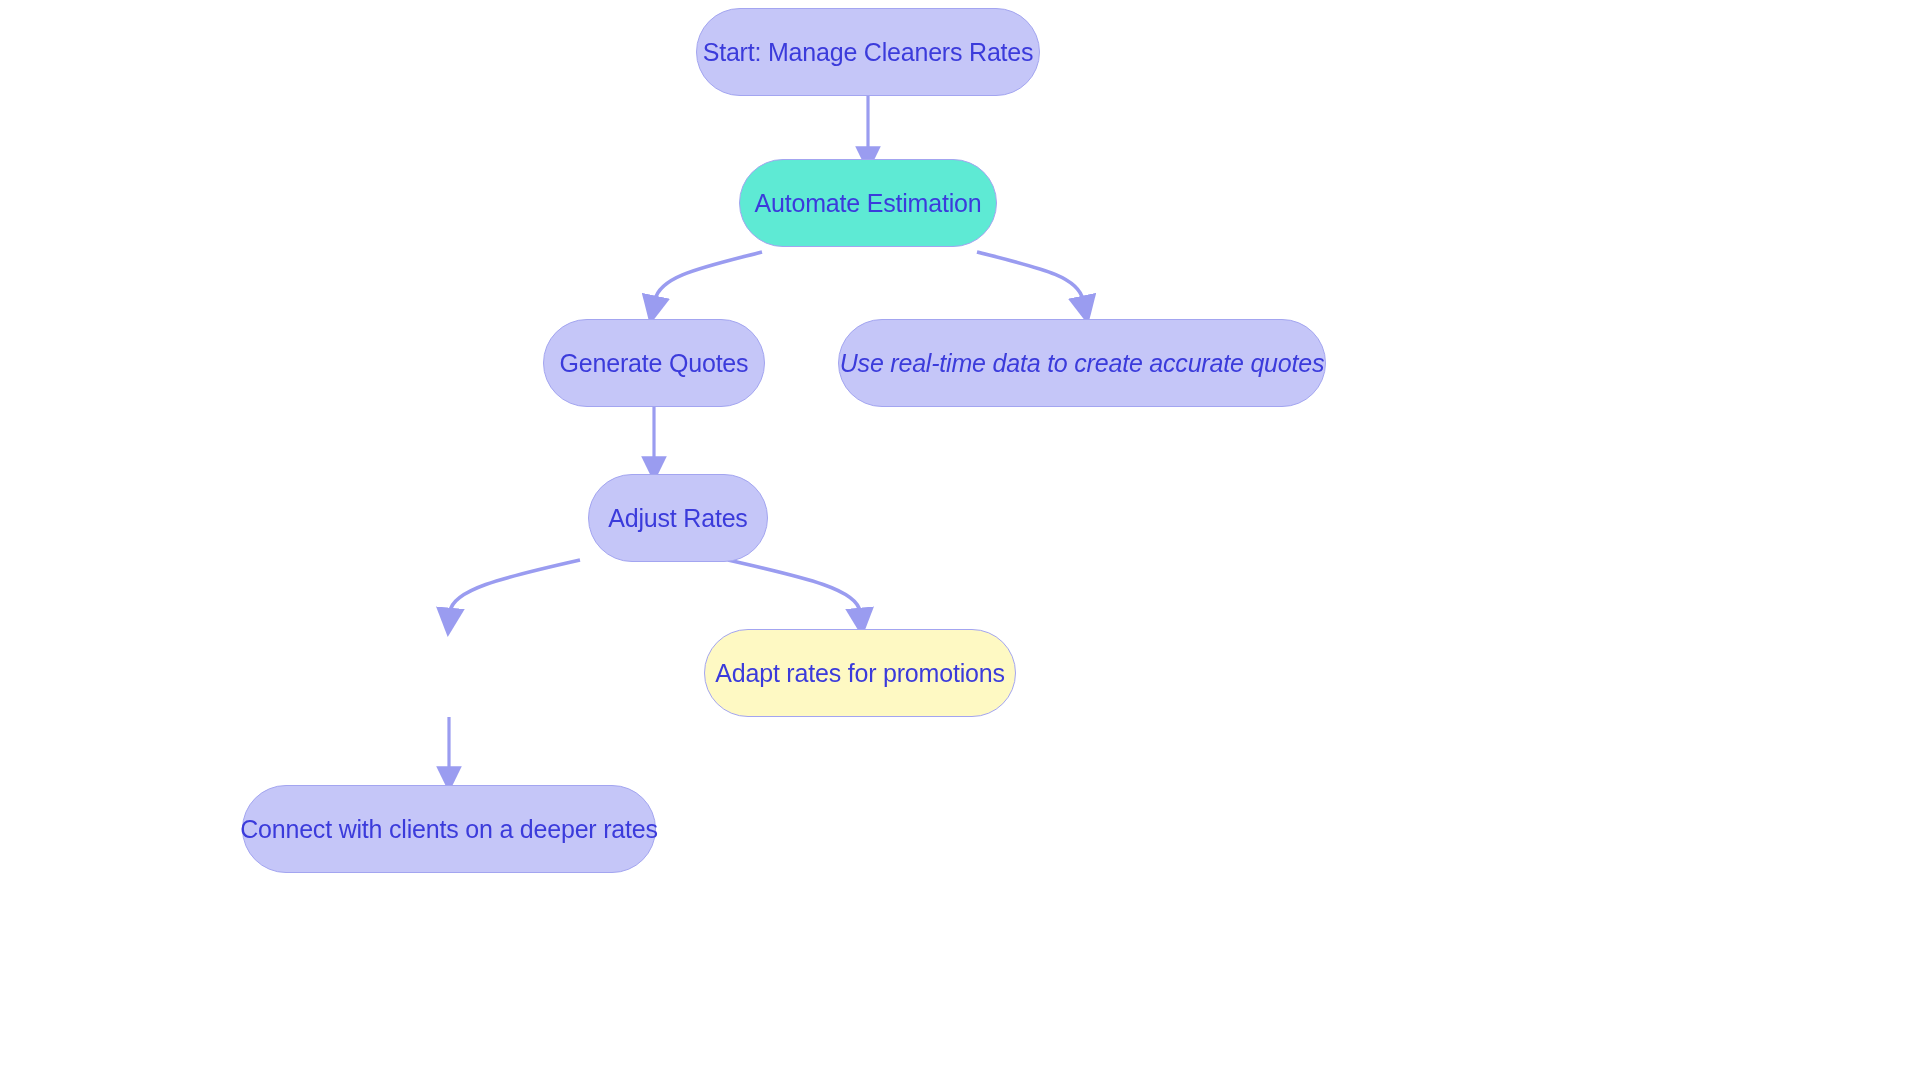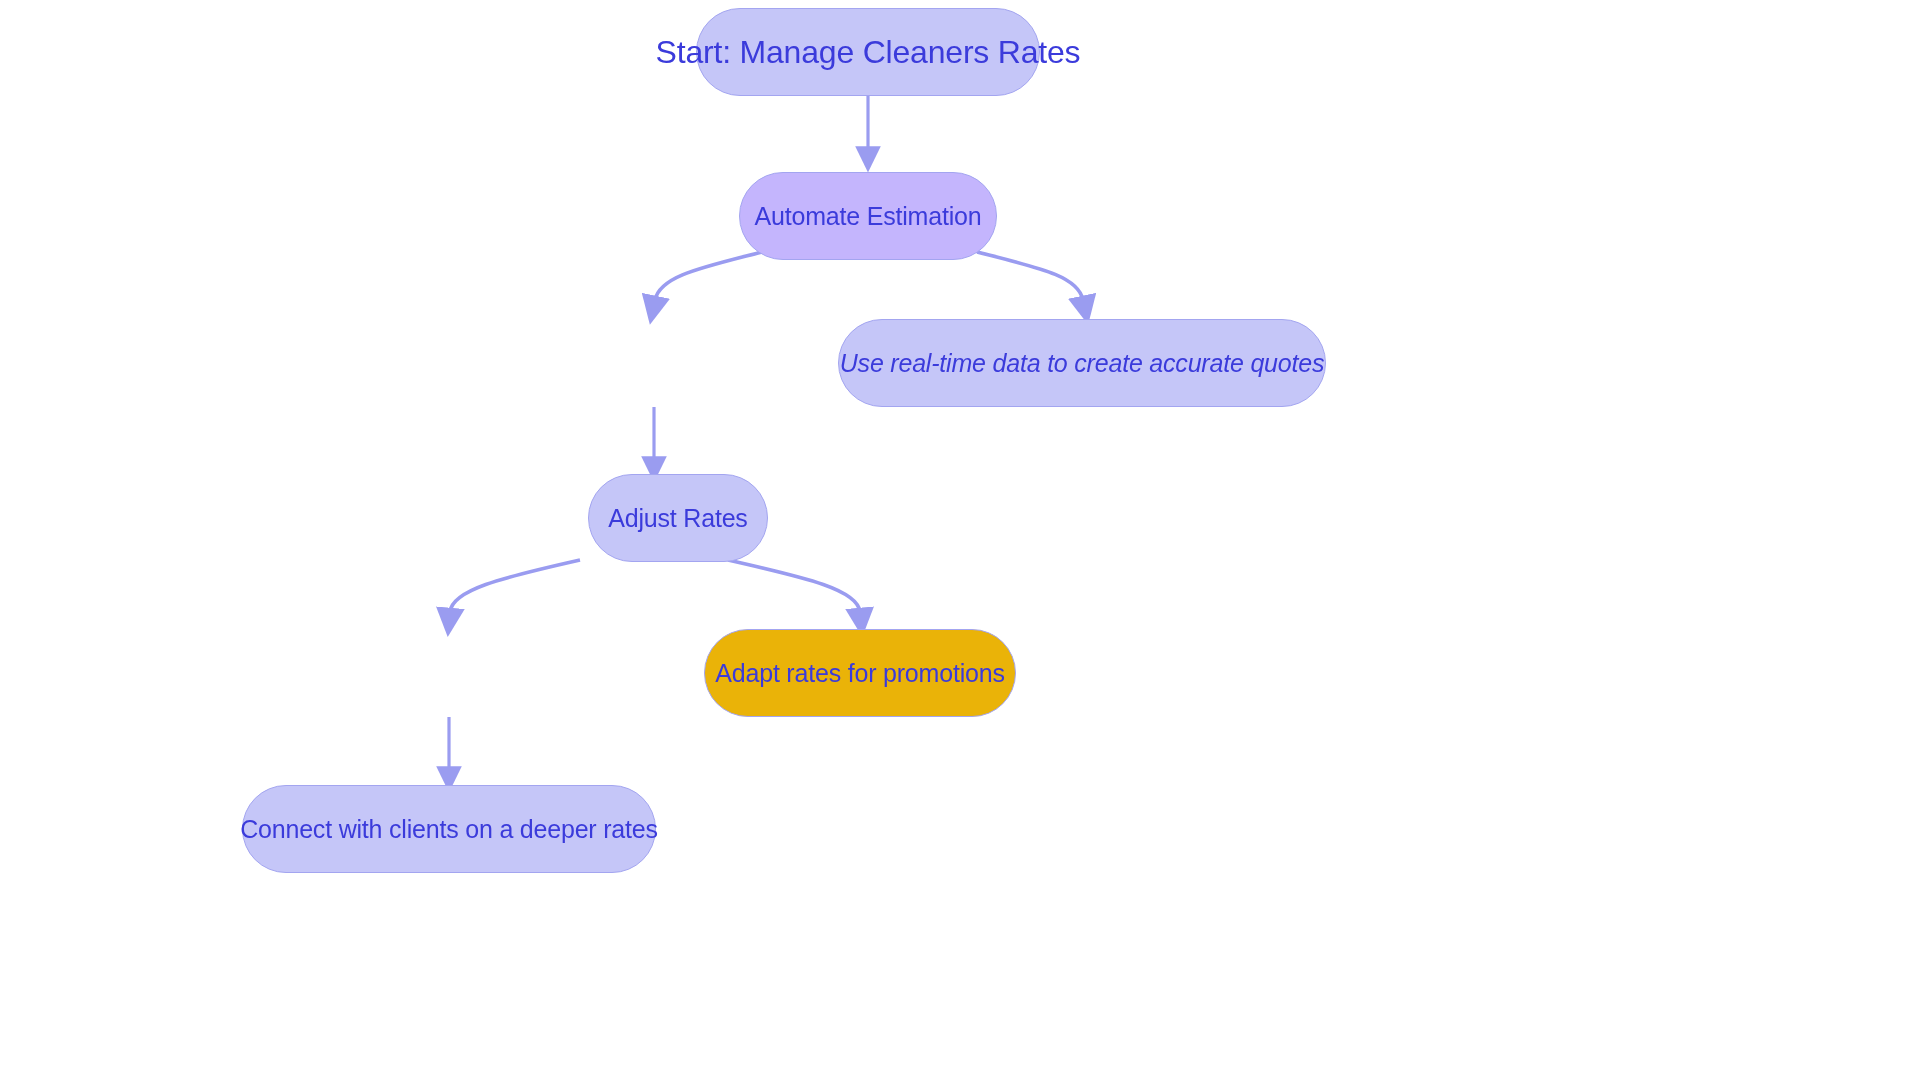--- a/index.html
+++ b/index.html
@@ -73,38 +73,41 @@
     <path d="M 654,407 L 654,460" fill="none" stroke="#9a9cf0" stroke-width="3.2" marker-end="url(#arrowhead)"></path>
 
     <path d="M 580,560 C 500,578 452,590 450,612" fill="none" stroke="#9a9cf0" stroke-width="3.6" marker-end="url(#arrowhead)"></path>
 
     <path d="M 728,560 C 808,578 858,590 860,612" fill="none" stroke="#9a9cf0" stroke-width="3.6" marker-end="url(#arrowhead)"></path>
 
     <path d="M 449,717 L 449,770" fill="none" stroke="#9a9cf0" stroke-width="3.2" marker-end="url(#arrowhead)"></path>
   </svg>
 
   <div class="node" style="left: 696px; top: 8px; width: 344px; height: 88px; background: rgb(197, 198, 248); border-color: rgb(163, 165, 240); color: rgb(59, 59, 219);">
-    <span class="node-label" style="font-size: 32px;">Start: Manage Cleaners Rates</span>
+    <span class="node-label" style="font-size: 25px;">Start: Manage Cleaners Rates</span>
   </div>
 
-  <div class="node" style="left: 739px; top: 172px; width: 258px; height: 88px; background: #c4b5fd; border-color: rgb(163, 165, 240); color: rgb(59, 59, 219);">
+  <div class="node" style="left: 739px; top: 159px; width: 258px; height: 88px; background: #5eead4; border-color: rgb(163, 165, 240); color: rgb(59, 59, 219);">
     <span class="node-label" style="font-size: 25px;">Automate Estimation</span>
   </div>
 
+  <div class="node" style="left: 543px; top: 319px; width: 222px; height: 88px; background: rgb(197, 198, 248); border-color: rgb(163, 165, 240); color: rgb(59, 59, 219);">
+    <span class="node-label" style="font-size: 25px;">Generate Quotes</span>
+  </div>
 
   <div class="node" style="left: 838px; top: 319px; width: 488px; height: 88px; background: rgb(197, 198, 248); border-color: rgb(163, 165, 240); color: rgb(59, 59, 219);">
     <span class="node-label" style="font-size: 25px; font-style: italic;">Use real-time data to create accurate quotes</span>
   </div>
 
   <div class="node" style="left: 588px; top: 474px; width: 180px; height: 88px; background: rgb(197, 198, 248); border-color: rgb(163, 165, 240); color: rgb(59, 59, 219);">
     <span class="node-label" style="font-size: 25px;">Adjust Rates</span>
   </div>
 
 
-  <div class="node" style="left: 704px; top: 629px; width: 312px; height: 88px; background: #eab308; border-color: rgb(163, 165, 240); color: rgb(59, 59, 219);">
+  <div class="node" style="left: 704px; top: 629px; width: 312px; height: 88px; background: #fef9c3; border-color: rgb(163, 165, 240); color: rgb(59, 59, 219);">
     <span class="node-label" style="font-size: 25px;">Adapt rates for promotions</span>
   </div>
 
   <div class="node" style="left: 242px; top: 785px; width: 414px; height: 88px; background: rgb(197, 198, 248); border-color: rgb(163, 165, 240); color: rgb(59, 59, 219);">
     <span class="node-label" style="font-size: 25px;">Connect with clients on a deeper rates</span>
   </div>
 
 </div>
 
 </body></html>

